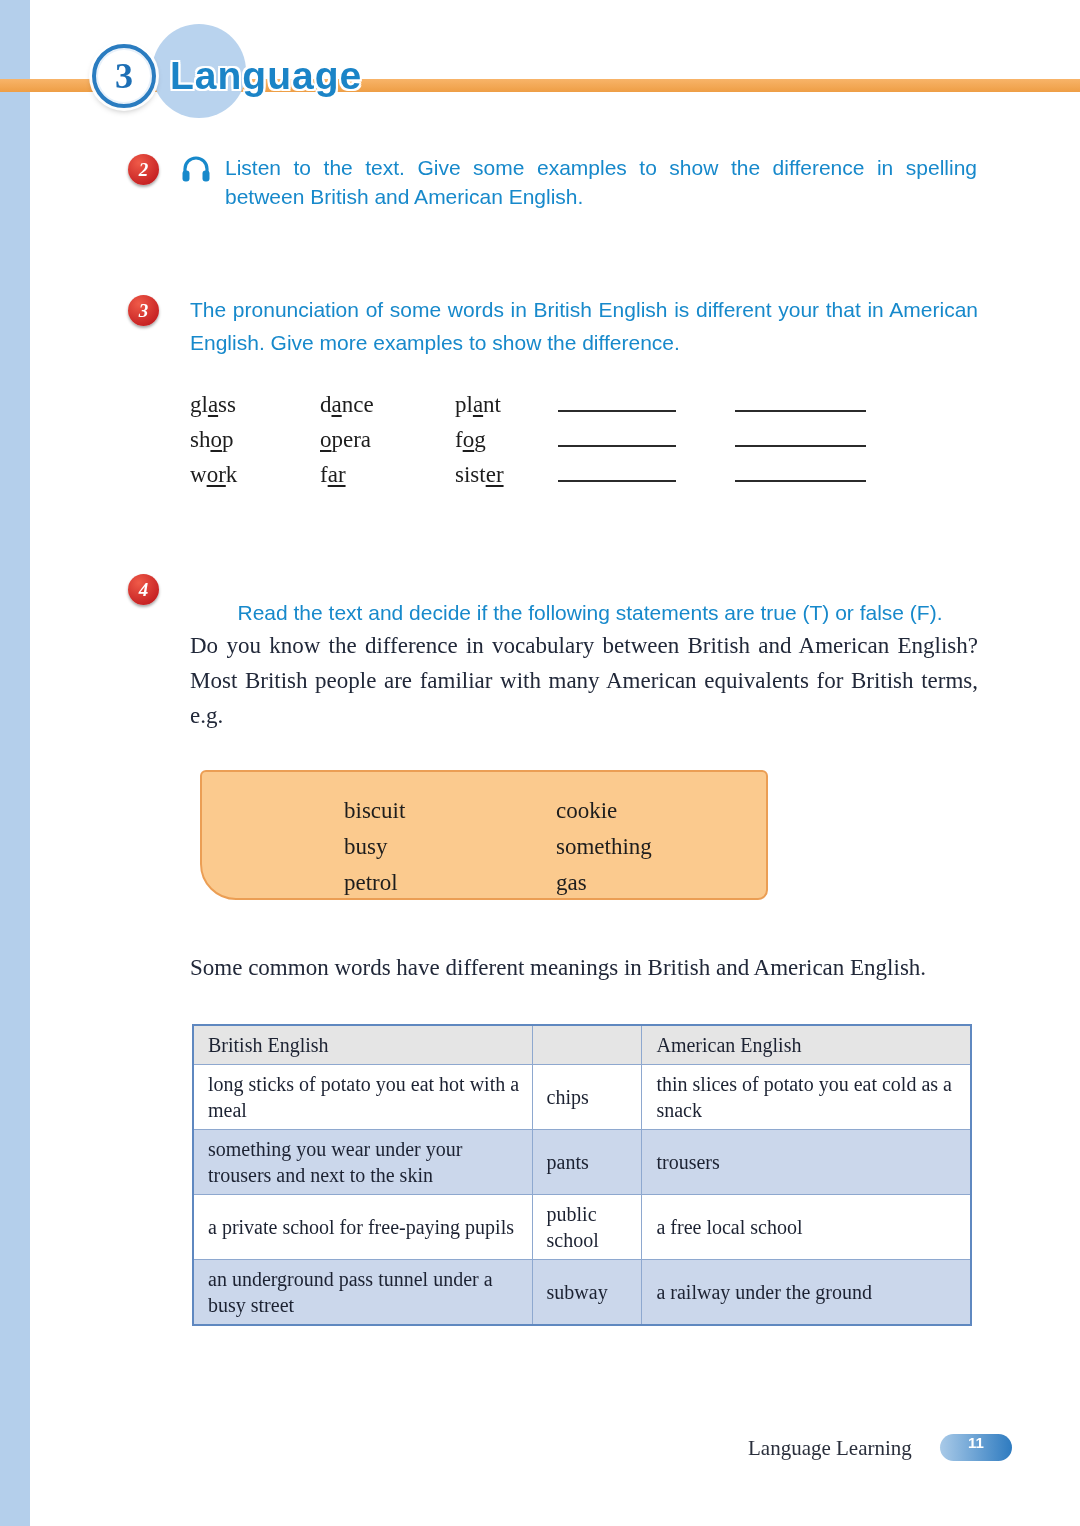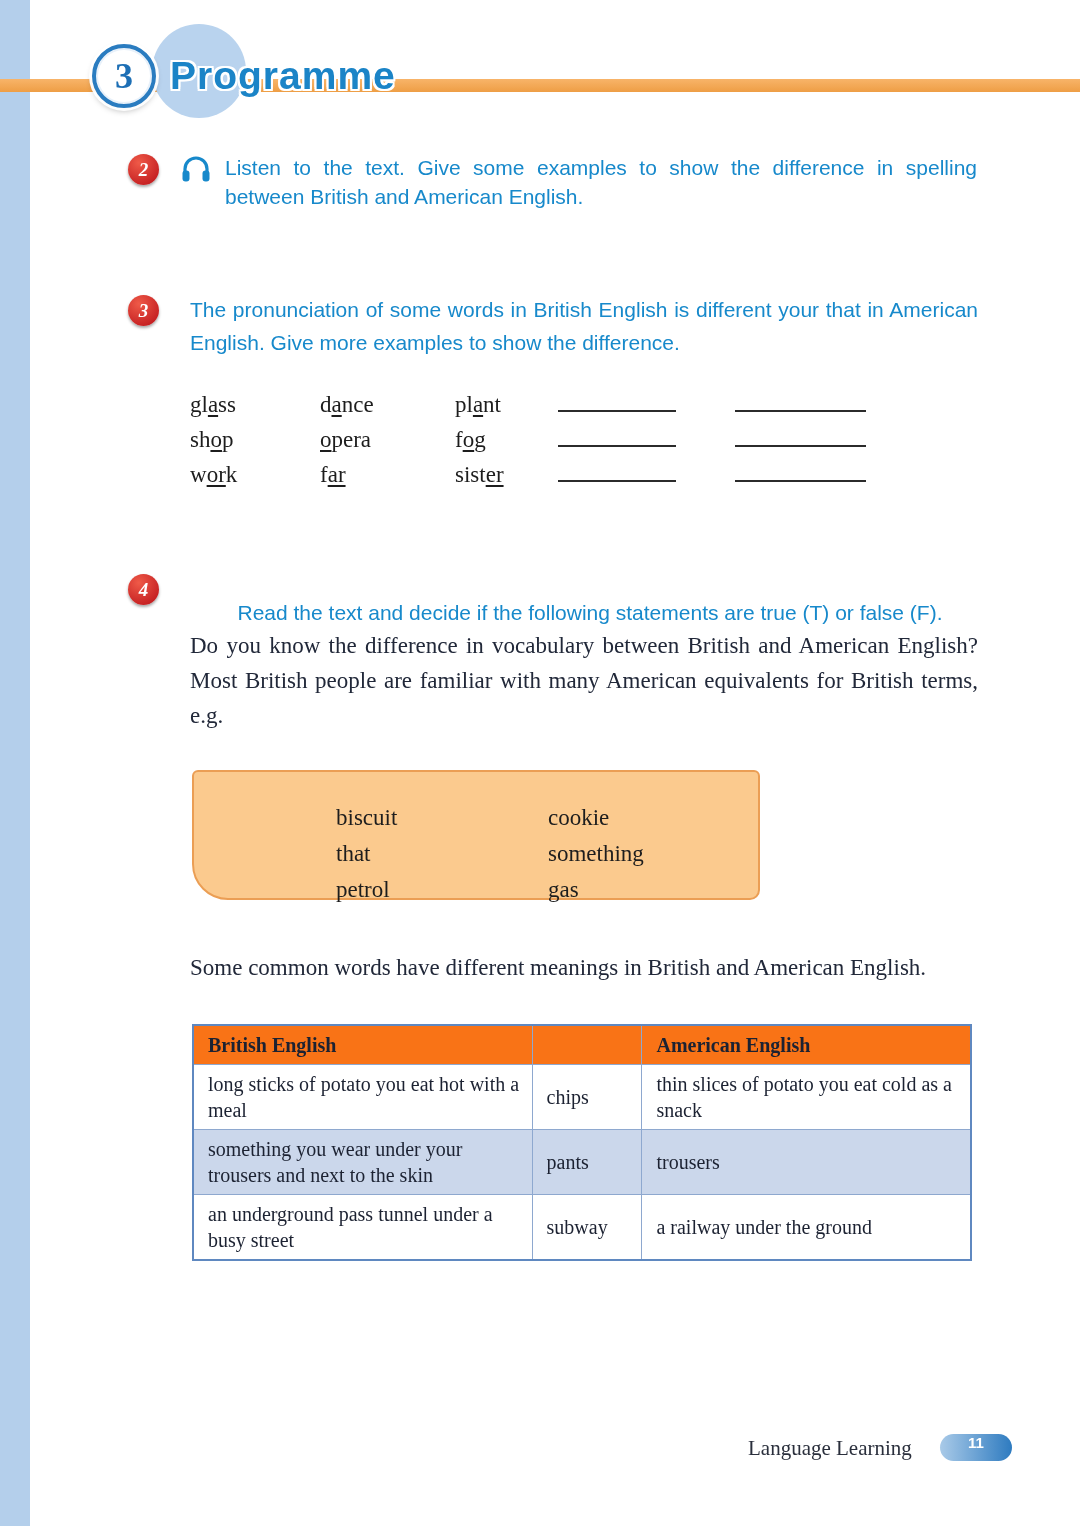--- a/index.html
+++ b/index.html
@@ -27,49 +27,49 @@
   .blue-text{position:absolute;font-family:"Liberation Sans",sans-serif;color:#1789cb;
     font-size:21px;line-height:29px;text-align:justify;}
   .headphones{position:absolute;left:180px;top:156px;}
   .word-grid{position:absolute;left:190px;top:383px;font-size:23px;color:#1d1d1d;}
   .word-row{display:grid;grid-template-columns:130px 135px 103px 177px 132px;align-items:end;height:35px;}
   .word .ul{text-decoration:underline;text-underline-offset:3px;text-decoration-thickness:1.5px;}
   .blank{display:inline-block;width:118px;height:26px;border-bottom:2px solid #2b2b2b;}
   .blank.wide{width:131px;}
   .paragraph{position:absolute;left:190px;top:628px;width:788px;font-size:23px;line-height:35px;
     text-align:justify;color:#212839;}
-  .equiv-box{position:absolute;left:192px;top:770px;width:568px;height:130px;
+  .equiv-box{position:absolute;left:200px;top:770px;width:568px;height:130px;
     background:#fbca8e;border:2px solid #eb9e54;border-radius:6px 6px 10px 36px;box-sizing:border-box;
-    padding:28px 0 0 142px;font-size:23px;line-height:36px;color:#1d1d1d;}
+    padding:21px 0 0 142px;font-size:23px;line-height:36px;color:#1d1d1d;}
   .equiv-row{display:grid;grid-template-columns:212px auto;}
   .note{position:absolute;left:190px;top:955px;font-size:23px;color:#212839;}
   table.compare{position:absolute;left:192px;top:1024px;width:780px;border-collapse:collapse;
     font-size:20px;line-height:26px;color:#1c2232;border:2px solid #5f88c0;}
   table.compare th,table.compare td{border:1px solid #8ea8cf;padding:6px 12px 6px 14px;
     text-align:left;vertical-align:middle;font-weight:normal;}
-  table.compare thead th{background:#f97316;font-weight:bold;height:22px;margin-left:24px;}
+  table.compare thead th{background:#e5e5e5;font-weight:normal;height:22px;margin-left:24px;}
   table.compare tbody tr:nth-child(even) td{background:#cbd7eb;}
   .footer-label{position:absolute;left:748px;top:1436px;font-size:21px;color:#2a2f3c;}
   .page-pill{position:absolute;left:940px;top:1434px;width:72px;height:27px;border-radius:14px;
     background:linear-gradient(90deg,#a9cae8,#2e7bc0);display:flex;align-items:flex-start;justify-content:center;
     color:#fff;font-family:"Liberation Sans",sans-serif;font-weight:bold;font-size:15px;}
 </style>
 </head>
 <body>
 
 <div class="page">
 
   <div class="edge-strip"></div>
   <div class="accent-stripe"></div>
   <div class="header-circle"></div>
 
   <div class="unit-badge">
     <span>3</span>
   </div>
-  <div class="unit-title">Programme</div>
+  <div class="unit-title">Language</div>
 
   <div class="badge" style="left:128px;top:154px;">
     <span>2</span>
   </div>
   <span class="headphones">
     <svg width="32" height="28" viewBox="0 0 32 28">
       <path d="M5 17 v-4 a11 11 0 0 1 22 0 v4" fill="none" stroke="#1789cb" stroke-width="3.2" stroke-linecap="round"></path>
       <rect x="2.5" y="14.5" width="7" height="11" rx="3" fill="#1789cb"></rect>
       <rect x="22.5" y="14.5" width="7" height="11" rx="3" fill="#1789cb"></rect>
     </svg>
@@ -111,21 +111,21 @@
   <div class="blue-text" style="left:190px;top:598px;width:800px;text-align:center;">Read the text and decide if the following statements are true (T) or false (F).</div>
 
   <div class="paragraph">Do you know the difference in vocabulary between British and American English? Most British people are familiar with many American equivalents for British terms, e.g.</div>
 
   <div class="equiv-box">
     <div class="equiv-row">
       <span>biscuit</span>
       <span>cookie</span>
     </div>
     <div class="equiv-row">
-      <span>that</span>
+      <span>busy</span>
       <span>something</span>
     </div>
     <div class="equiv-row">
       <span>petrol</span>
       <span>gas</span>
     </div>
   </div>
 
   <div class="note">Some common words have different meanings in British and American English.</div>
 
@@ -147,20 +147,25 @@
         <td>long sticks of potato you eat hot with a meal</td>
         <td>chips</td>
         <td>thin slices of potato you eat cold as a snack</td>
       </tr>
       <tr>
         <td>something you wear under your trousers and next to the skin</td>
         <td>pants</td>
         <td>trousers</td>
       </tr>
       <tr>
+        <td>a private school for free-paying pupils</td>
+        <td>public school</td>
+        <td>a free local school</td>
+      </tr>
+      <tr>
         <td>an underground pass tunnel under a busy street</td>
         <td>subway</td>
         <td>a railway under the ground</td>
       </tr>
     </tbody>
   </table>
 
   <div class="footer-label">Language Learning</div>
   <div class="page-pill">
     <span>11</span>

